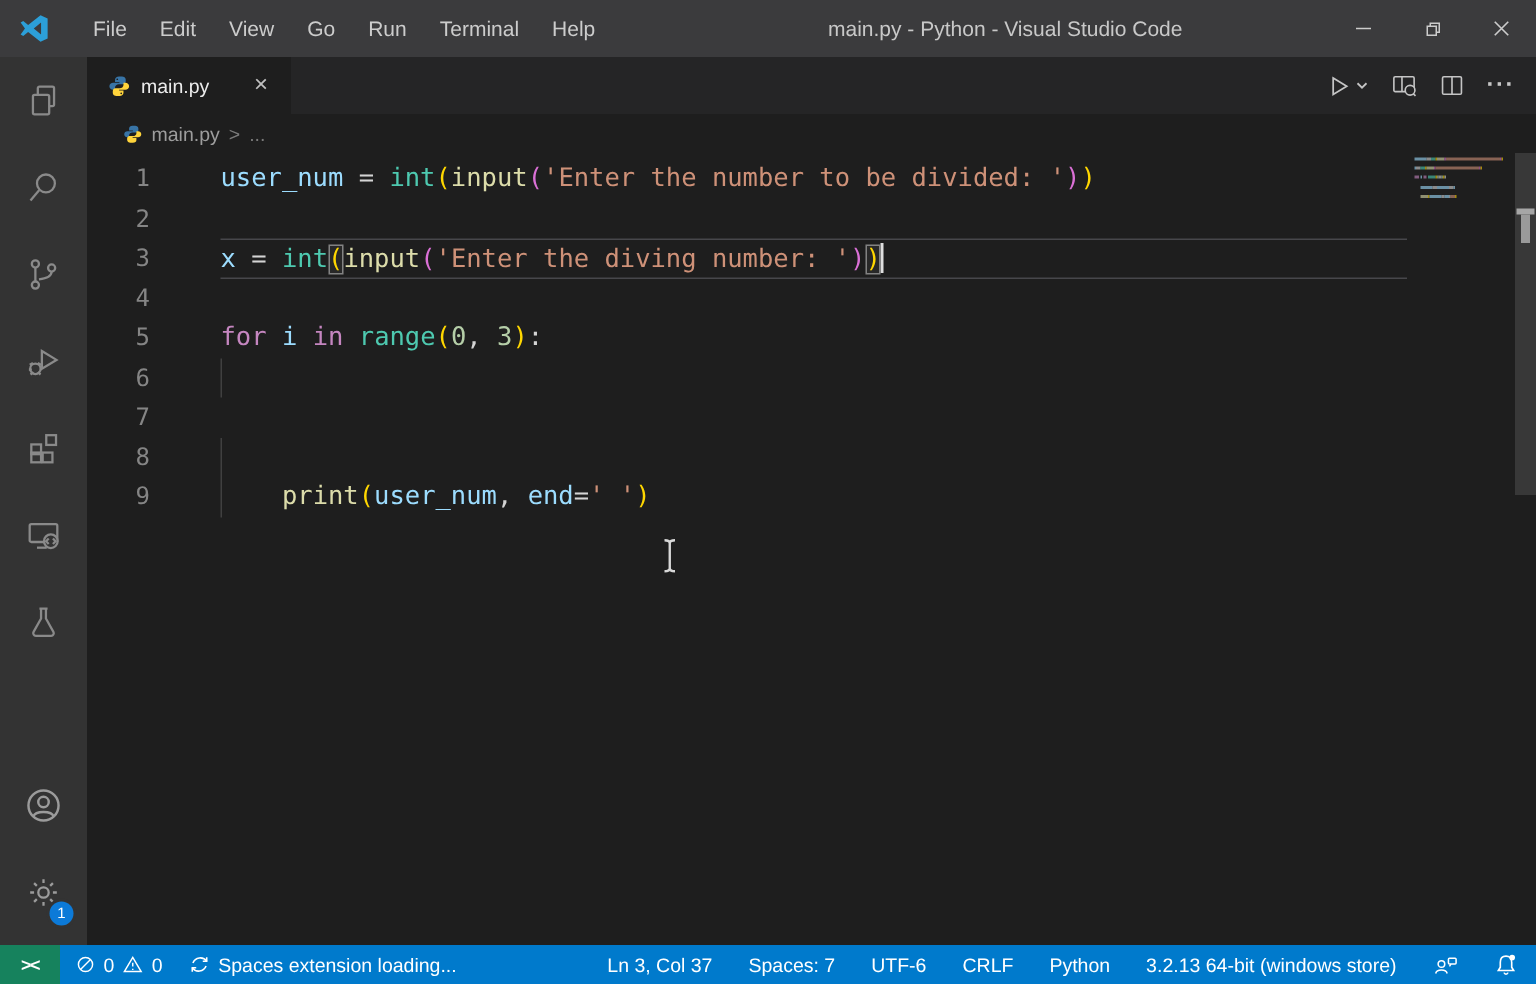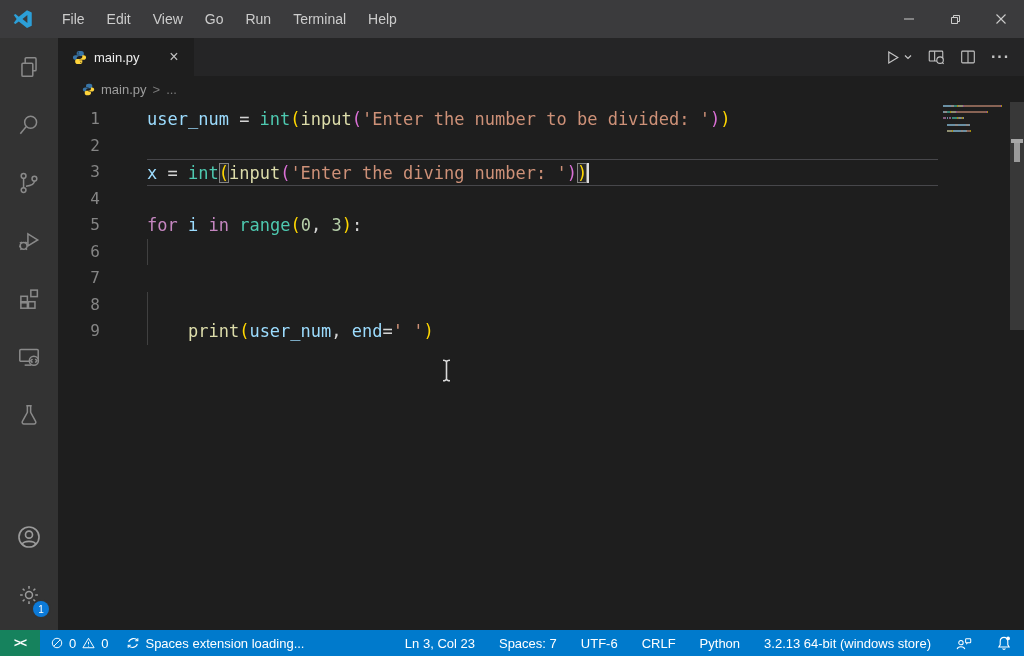--- a/index.html
+++ b/index.html
@@ -82,20 +82,21 @@
     </span>
     <nav class="menubar">
       <span class="menu-item">File</span>
       <span class="menu-item">Edit</span>
       <span class="menu-item">View</span>
       <span class="menu-item">Go</span>
       <span class="menu-item">Run</span>
       <span class="menu-item">Terminal</span>
       <span class="menu-item">Help</span>
     </nav>
+    <div class="window-title">main.py - Python - Visual Studio Code</div>
     <div class="window-controls">
       <span class="wc-btn">
         <svg width="12" height="12" viewBox="0 0 12 12">
             <path stroke="#cccccc" stroke-width="1" d="M1 6h10"></path>
           </svg>
       </span>
       <span class="wc-btn">
         <svg width="13" height="13" viewBox="0 0 13 13" fill="none" stroke="#cccccc" stroke-width="1">
             <path d="M2.5 4.5h6v6h-6z"></path>
             <path d="M4.5 4.5v-2h6v6h-2"></path>
@@ -305,21 +306,21 @@
       </span>
       <span class="sb-group">
         <svg width="14" height="14" viewBox="0 0 16 16" fill="none" stroke="#ffffff" stroke-width="1.2">
             <path d="M13.5 5.5A6 6 0 0 0 3 6.8M2.5 10.5a6 6 0 0 0 10.5-1.3"></path>
             <path d="M13.5 2.5v3h-3M2.5 13.5v-3h3"></path>
           </svg>
         <span>Spaces extension loading...</span>
       </span>
     </div>
     <div class="sb-right">
-      <span>Ln 3, Col 23</span>
+      <span>Ln 3, Col 37</span>
       <span>Spaces: 7</span>
       <span>UTF-6</span>
       <span>CRLF</span>
       <span>Python</span>
       <span>3.2.13 64-bit (windows store)</span>
       <span>
         <svg width="17" height="15" viewBox="0 0 20 16" fill="none" stroke="#ffffff" stroke-width="1.2">
             <circle cx="7" cy="7" r="2.6"></circle>
             <path d="M2.5 14.5c.8-3.6 8.2-3.6 9 0"></path>
             <rect x="12.5" y="2.5" width="6" height="4.6" rx="0.8"></rect>

